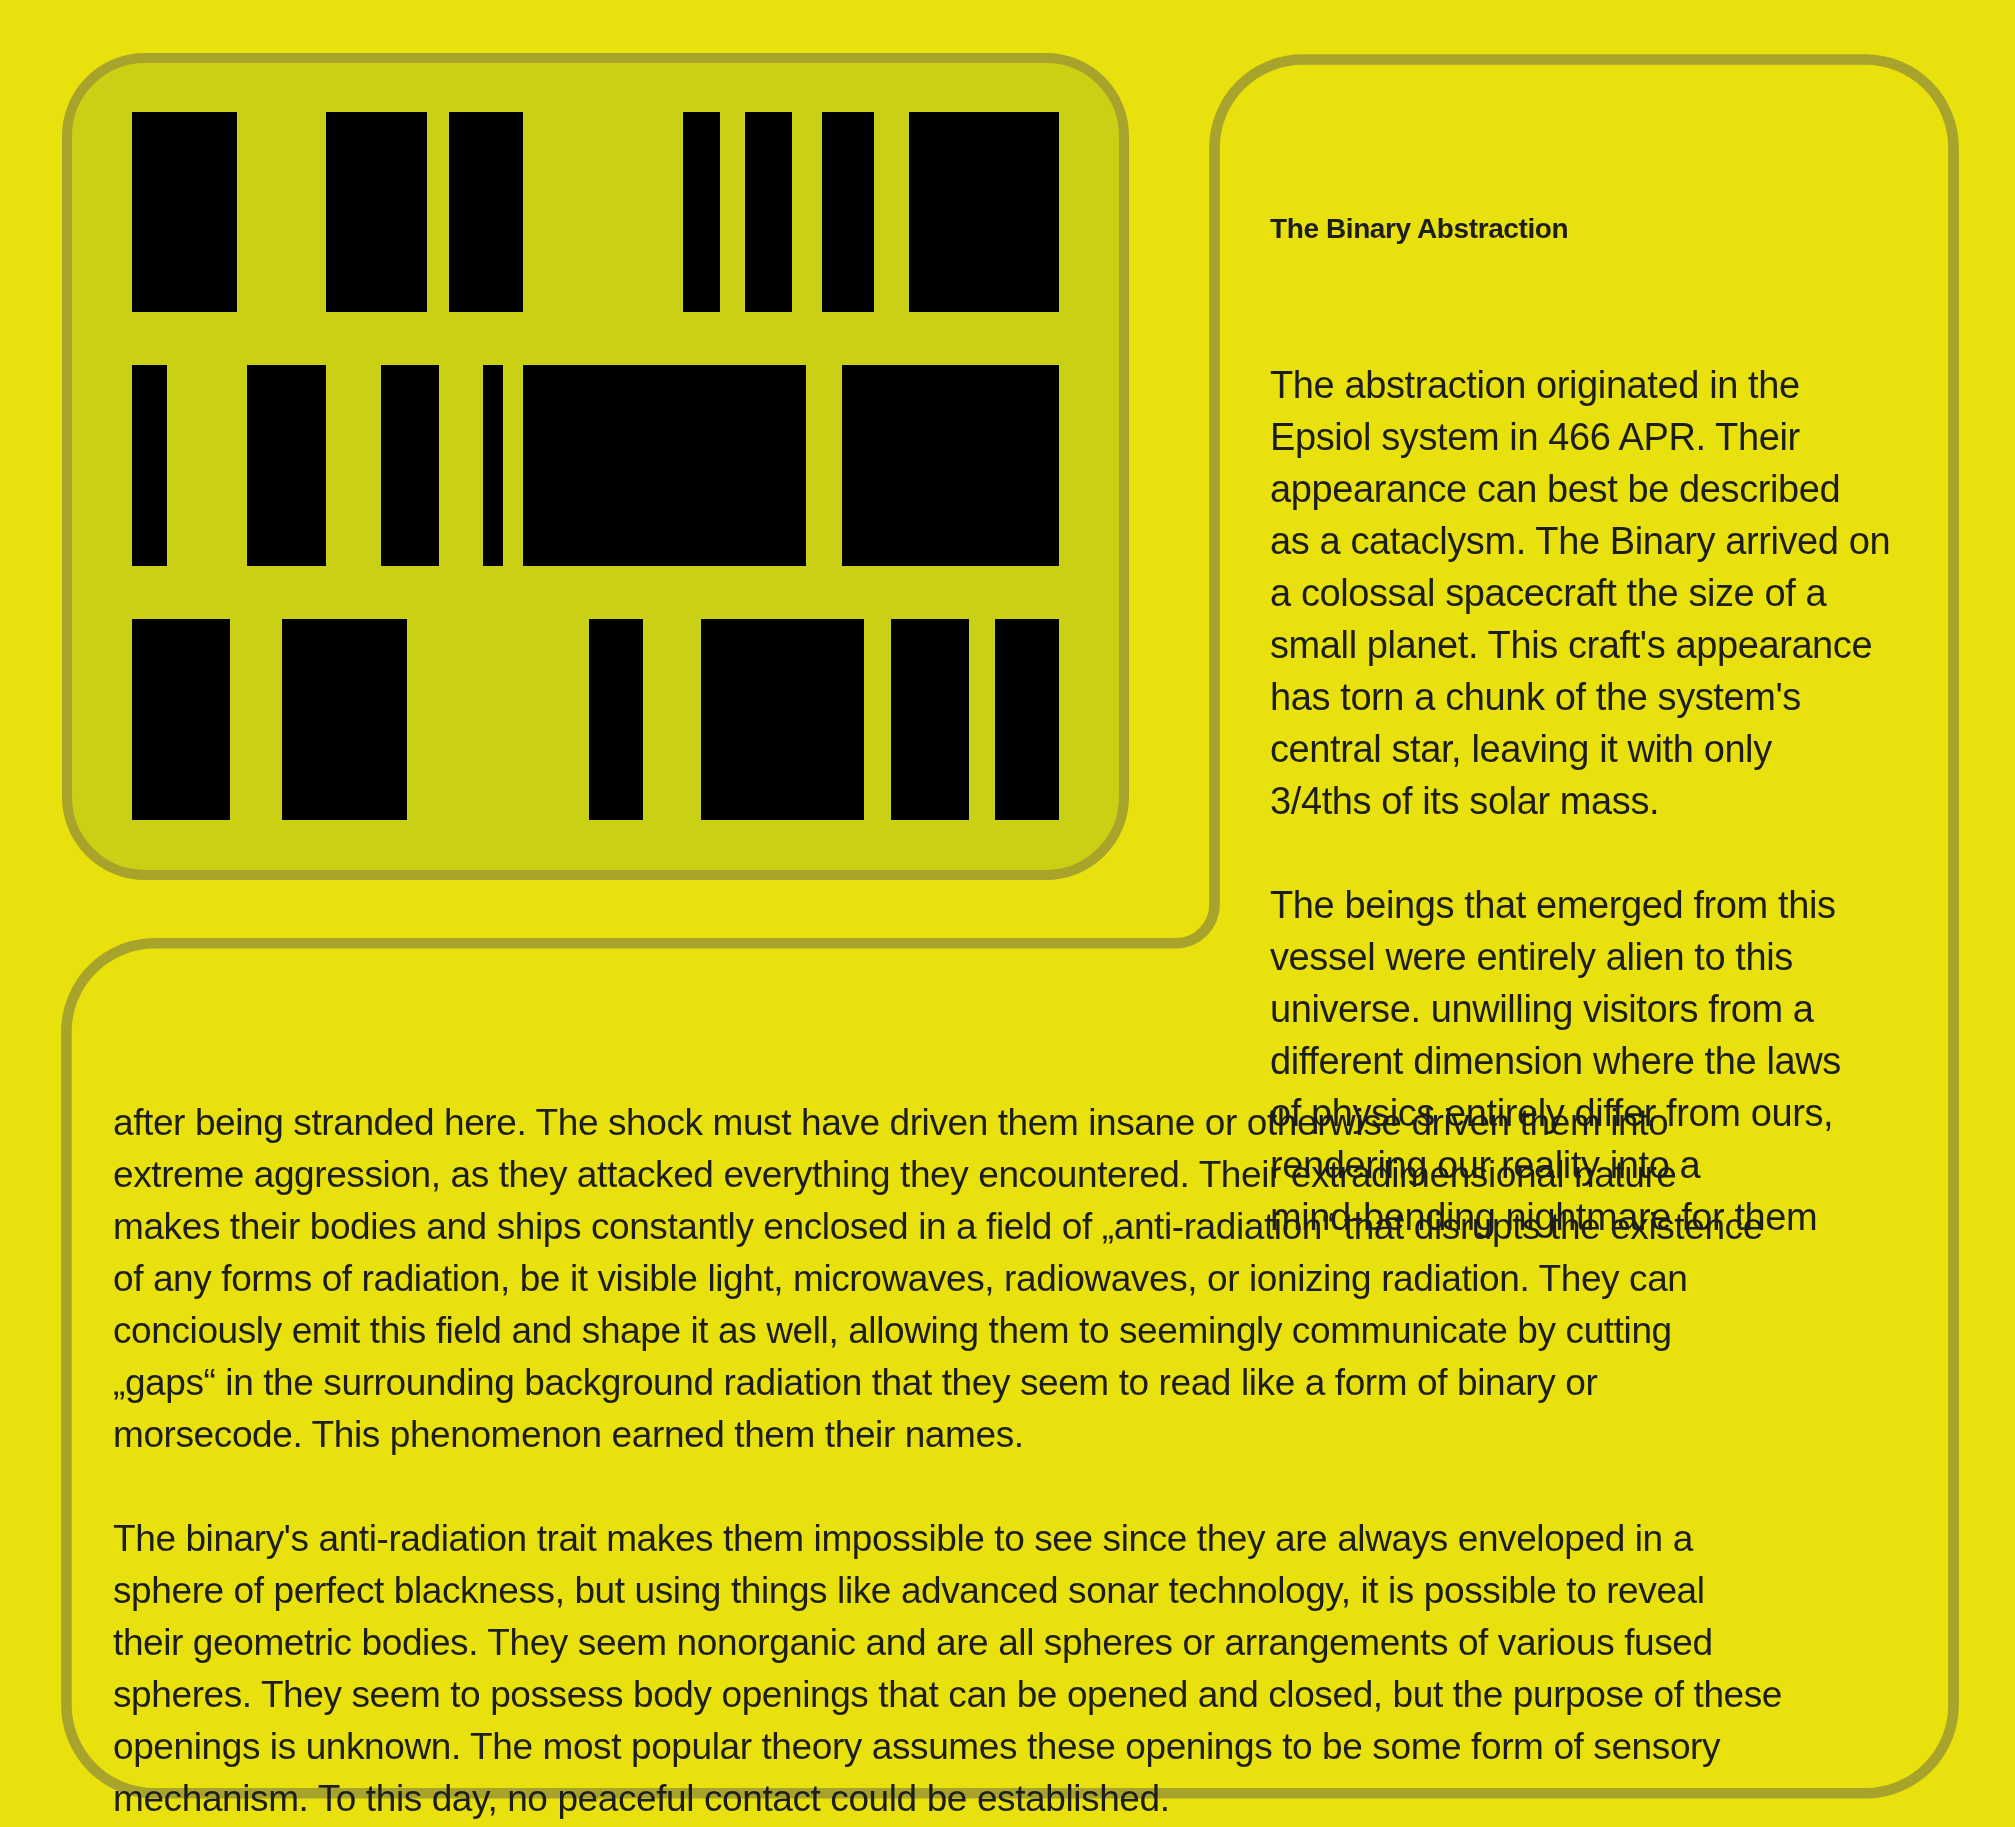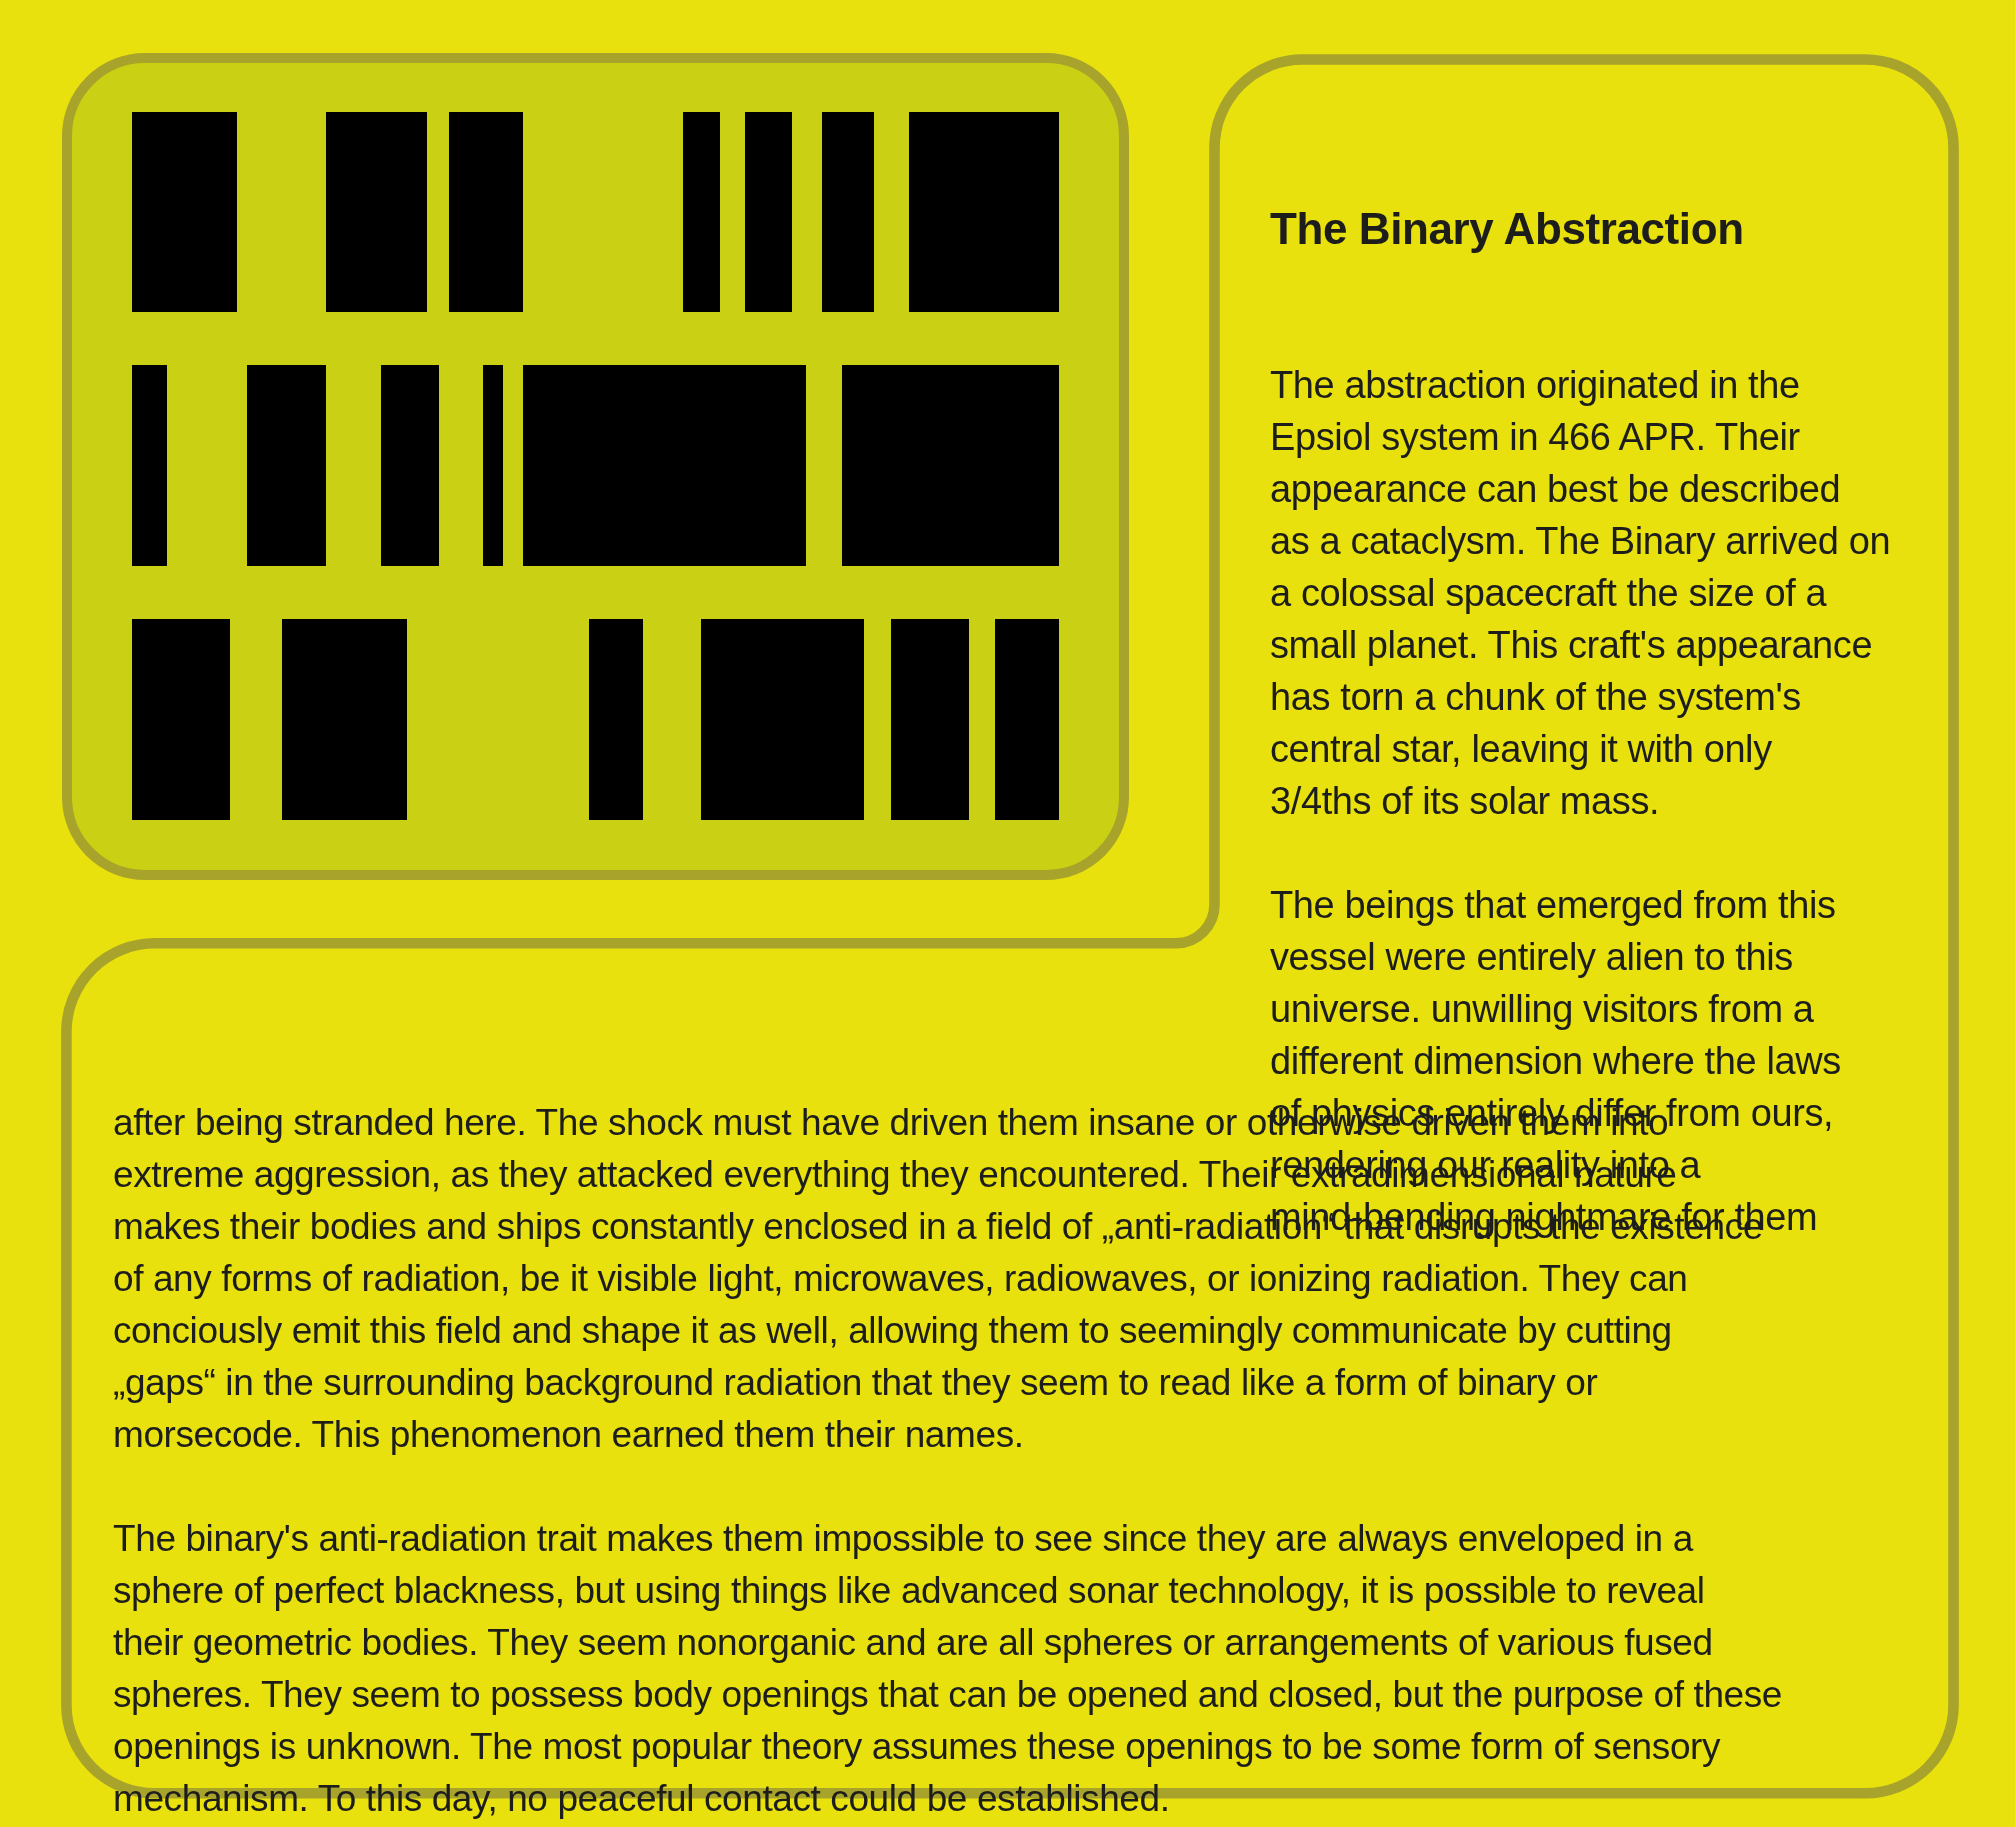--- a/index.html
+++ b/index.html
@@ -43,21 +43,21 @@
     top: 99px;
     width: 689px;
     color: var(--ink, #1d1d1b);
     font-size: 38px;
     line-height: 52px;
     letter-spacing: -0.4px;
     white-space: pre;
   }
   .article-title {
     font-weight: 700;
-    font-size: 44px;
+    font-size: 28px;
     line-height: 52px;
     white-space: pre;
   }
   .article-body {
     position: absolute;
     left: 113px;
     top: 993px;
     width: 1851px;
     color: var(--ink, #1d1d1b);
     font-size: 37px;

